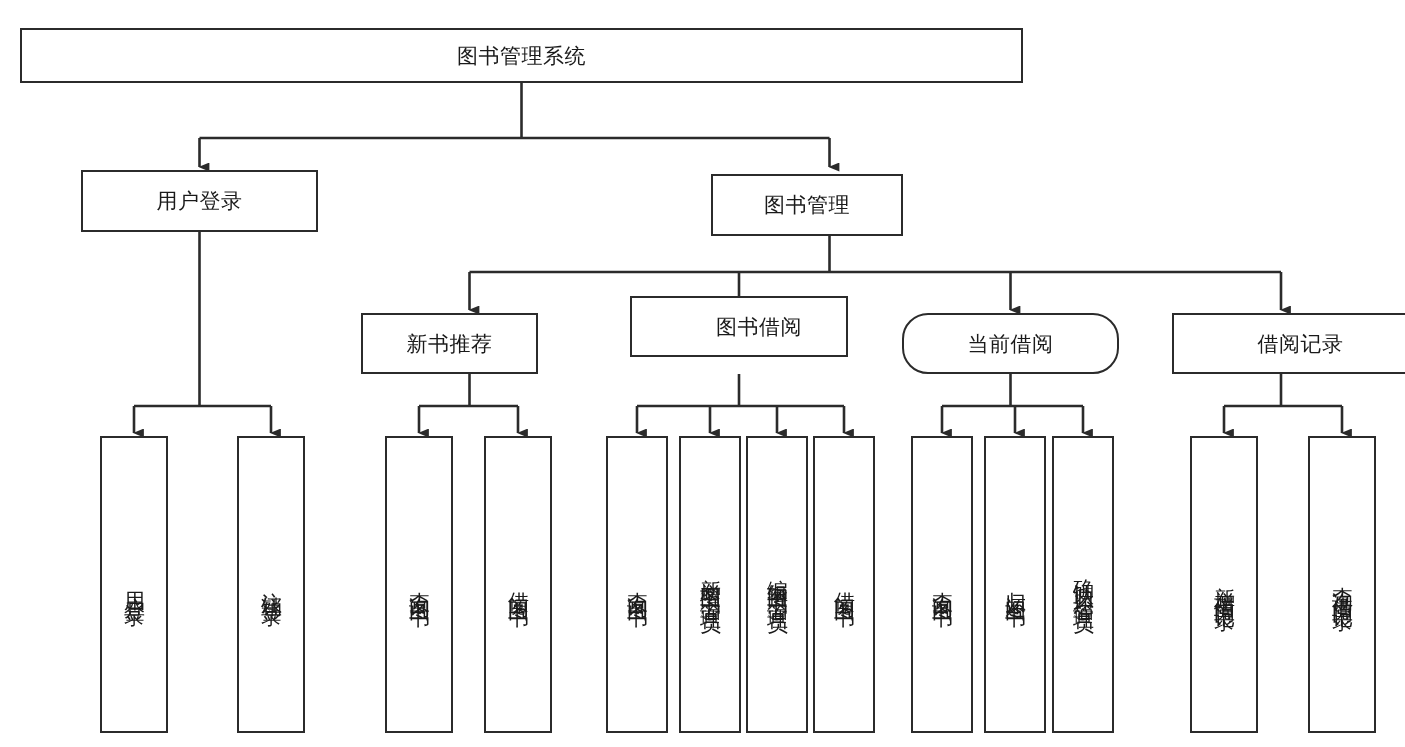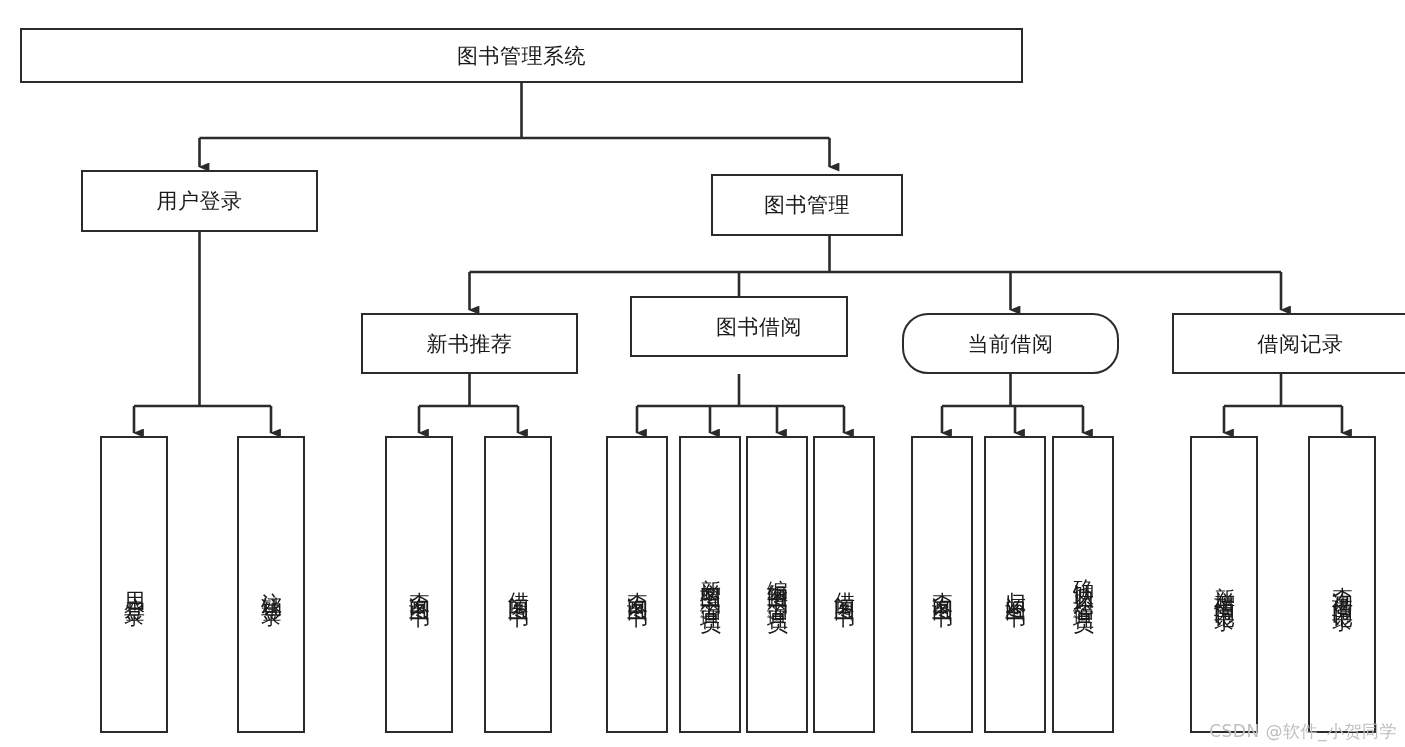--- a/index.html
+++ b/index.html
@@ -115,21 +115,21 @@
   <div id="nodes">
       <div class="node h" style="left: 20px; top: 12px; width: 1003px; height: 55px; margin-top: 16px;">
         <span class="htext">图书管理系统</span>
       </div>
       <div class="node h" style="left: 81px; top: 170px; width: 237px; height: 62px;">
         <span class="htext">用户登录</span>
       </div>
       <div class="node h" style="left: 711px; top: 174px; width: 192px; height: 62px;">
         <span class="htext">图书管理</span>
       </div>
-      <div class="node h" style="left: 361px; top: 313px; width: 217px; height: 61px;">
+      <div class="node h" style="left: 361px; top: 313px; width: 177px; height: 61px;">
         <span class="htext">新书推荐</span>
       </div>
       <div class="node h" style="left: 630px; top: 296px; width: 218px; height: 61px; padding-left: 40px;">
         <span class="htext">图书借阅</span>
       </div>
       <div class="node h" style="left: 902px; top: 313px; width: 217px; height: 61px; border-radius: 26px;">
         <span class="htext">当前借阅</span>
       </div>
       <div class="node h" style="left: 1172px; top: 313px; width: 257px; height: 61px;">
         <span class="htext">借阅记录</span>
@@ -168,14 +168,13 @@
         <span class="vtext">确认归还（管理员）</span>
       </div>
       <div class="node v" style="left: 1190px; top: 436px; width: 68px; height: 297px;">
         <span class="vtext">新增借阅记录</span>
       </div>
       <div class="node v" style="left: 1308px; top: 436px; width: 68px; height: 297px;">
         <span class="vtext">查询借阅记录</span>
       </div>
     </div>
 
-  <div class="watermark">CSDN @软件_小贺同学</div>
 </div>
 
 </body></html>

